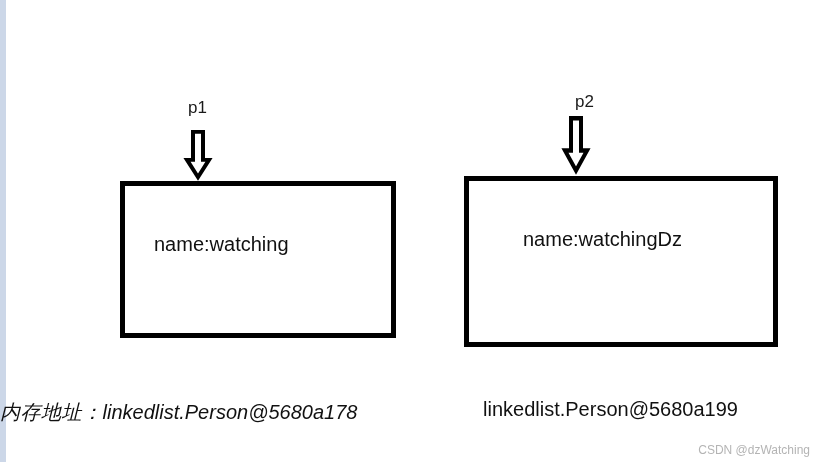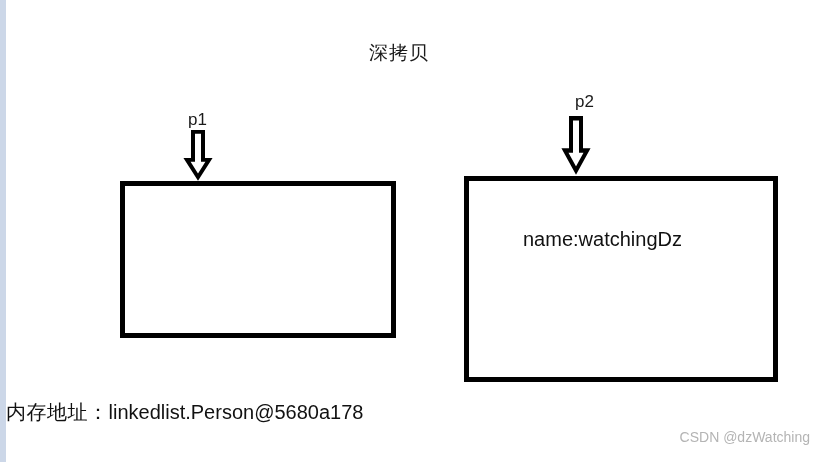--- a/index.html
+++ b/index.html
@@ -30,21 +30,21 @@
     top: 40px;
     font-size: 19px;
     letter-spacing: 1px;
     color: #1a1a1a;
   }
   .pointer-label {
     position: absolute;
     font-size: 17px;
     color: #1a1a1a;
   }
-  .pointer-label.p1 { left: 188px; top: 98px; margin-top: 12px; }
+  .pointer-label.p1 { left: 188px; top: 98px; }
   .pointer-label.p2 { left: 563px; top: 92px; margin-left: 12px; }
   .arrow {
     position: absolute;
   }
   .arrow.a1 { left: 183px; top: 129px; width: 30px; height: 52px; }
   .arrow.a2 { left: 561px; top: 115px; width: 30px; height: 60px; }
   .obj-box {
     position: absolute;
     border: 5px solid #000000;
     background: #ffffff;
@@ -54,80 +54,82 @@
     left: 120px;
     top: 181px;
     width: 276px;
     height: 157px;
     padding: 41px 0 0 29px;
   }
   .obj-box.box2 {
     left: 464px;
     top: 176px;
     width: 314px;
-    height: 206px;
+    height: 171px;
     padding: 38px 0 0 54px;
   }
   .field {
     font-size: 20px;
     color: #111111;
   }
   .box1 .field { line-height: 35px; }
   .box2 .field { line-height: 40px; }
   .memory-line {
     position: absolute;
-    left: 6px;
+    left: 0;
     top: 399px;
     font-size: 20px;
     color: #111111;
     white-space: nowrap;
+    font-style: italic;
   }
   .memory-line .cn-label { letter-spacing: 0.5px; }
   .address2 {
     position: absolute;
     left: 483px;
     top: 398px;
     font-size: 20px;
     color: #111111;
     white-space: nowrap;
   }
   .watermark {
     position: absolute;
     right: 8px;
-    top: 429px;
-    font-size: 14px;
+    top: 443px;
+    font-size: 12px;
     color: #b4b4b4;
   }
 </style>
 </head>
 <body>
 
 <div class="canvas">
 
   <div class="left-bar"></div>
 
-  <div class="title">深拷贝</div>
 
   <div class="pointer-label p1">p1</div>
   <svg class="arrow a1" viewBox="0 0 30 54" preserveAspectRatio="none">
     <polygon points="10,3 20,3 20,32 26,32 15,50 4,32 10,32" fill="#ffffff" stroke="#000000" stroke-width="4" stroke-linejoin="miter"></polygon>
   </svg>
 
   <div class="pointer-label p2">p2</div>
   <svg class="arrow a2" viewBox="0 0 30 54" preserveAspectRatio="none">
     <polygon points="10,3 20,3 20,32 26,32 15,50 4,32 10,32" fill="#ffffff" stroke="#000000" stroke-width="4" stroke-linejoin="miter"></polygon>
   </svg>
 
   <div class="obj-box box1">
+    <div class="field">name:watching</div>
   </div>
 
   <div class="obj-box box2">
     <div class="field">name:watchingDz</div>
   </div>
 
   <div class="memory-line">
     <span class="cn-label">内存地址：</span><span>linkedlist.Person@5680a178</span>
   </div>
 
+  <div class="address2">linkedlist.Person@5680a199</div>
 
   <div class="watermark">CSDN @dzWatching</div>
 
 </div>
 
 </body></html>

